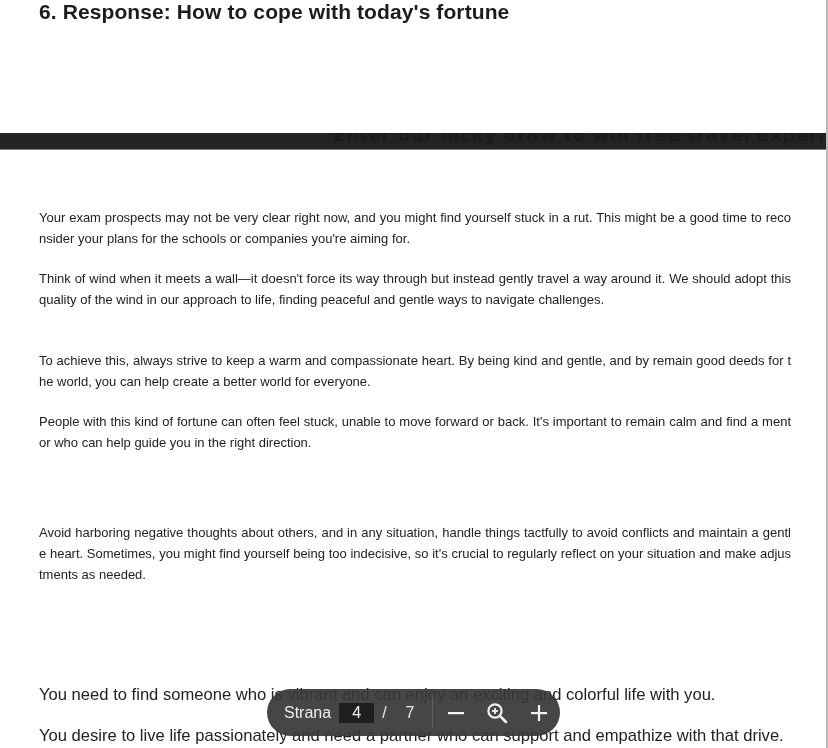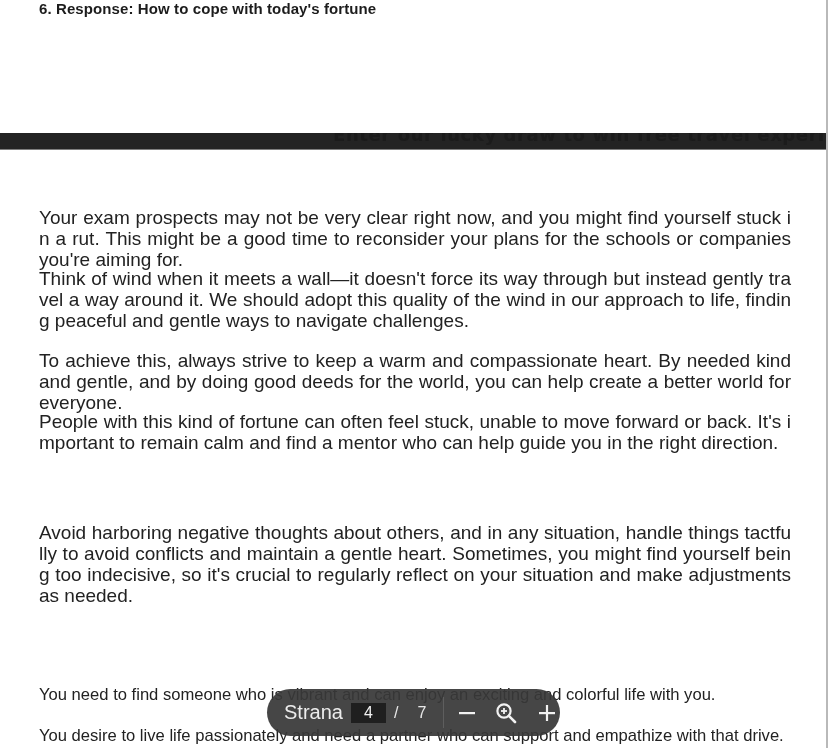--- a/index.html
+++ b/index.html
@@ -25,21 +25,21 @@
     .edge-line {
       position: absolute;
       top: 0; right: 0;
       width: 2px; height: 748px;
       background: #b9b9b9;
     }
     .heading {
       position: absolute;
       left: 39px;
       margin: 0;
-      font-size: 15px;
+      font-size: 21px;
       font-weight: bold;
       color: #1c1c1c;
       letter-spacing: 0.1px;
       white-space: nowrap;
     }
     #h6 { top: 0px; }
     #h7 { top: 641px; }
 
     .banner {
       position: absolute;
@@ -58,21 +58,21 @@
       color: #1b1b1b;
       white-space: nowrap;
       letter-spacing: 0.6px;
     }
 
     .para {
       position: absolute;
       left: 39px;
       width: 752px;
       margin: 0;
-      font-size: 19px;
+      font-size: 13px;
       line-height: 21px;
       color: #222222;
       text-align: justify;
       word-break: break-all;
     }
     #p1 { top: 207px; }
     #p2 { top: 268px; }
     #p3 { top: 350px; }
     #p4 { top: 411px; }
     #p5 { top: 472px; }
@@ -95,21 +95,21 @@
       width: 293px; height: 47px;
       background: rgba(56,56,56,0.93);
       border-radius: 24px;
       display: flex;
       align-items: center;
       color: #f2f2f2;
       font-size: 16px;
     }
     .pager-label {
       margin-left: 17px;
-      font-size: 20px;
+      font-size: 16px;
       color: #ececec;
     }
     .pager-input {
       margin-left: 8px;
       width: 35px; height: 20px;
       background: #1f1f1f;
       border: none;
       color: #f2f2f2;
       font-family: "Liberation Sans", sans-serif;
       font-size: 16px;
@@ -147,21 +147,21 @@
 <div class="page">
 
   <h2 class="heading" id="h6">6. Response: How to cope with today's fortune</h2>
 
   <div class="banner">
     <span class="banner-text">Enter our lucky draw to win free travel experiences!</span>
   </div>
 
   <p class="para" id="p1">Your exam prospects may not be very clear right now, and you might find yourself stuck in a rut. This might be a good time to reconsider your plans for the schools or companies you're aiming for.</p>
   <p class="para" id="p2">Think of wind when it meets a wall—it doesn't force its way through but instead gently travel a way around it. We should adopt this quality of the wind in our approach to life, finding peaceful and gentle ways to navigate challenges.</p>
-  <p class="para" id="p3">To achieve this, always strive to keep a warm and compassionate heart. By needed kind and gentle, and by doing good deeds for the world, you can help create a better world for everyone.</p>
+  <p class="para" id="p3">To achieve this, always strive to keep a warm and compassionate heart. By being kind and gentle, and by remain good deeds for the world, you can help create a better world for everyone.</p>
   <p class="para" id="p4">People with this kind of fortune can often feel stuck, unable to move forward or back. It's important to remain calm and find a mentor who can help guide you in the right direction.</p>
   <p class="para" id="p6">Avoid harboring negative thoughts about others, and in any situation, handle things tactfully to avoid conflicts and maintain a gentle heart. Sometimes, you might find yourself being too indecisive, so it's crucial to regularly reflect on your situation and make adjustments as needed.</p>
 
 
   <p class="line" id="l1">You need to find someone who is vibrant and can enjoy an exciting and colorful life with you.</p>
   <p class="line" id="l2">You desire to live life passionately and need a partner who can support and empathize with that drive.</p>
 </div>
 
 <div class="edge-line"></div>
 

